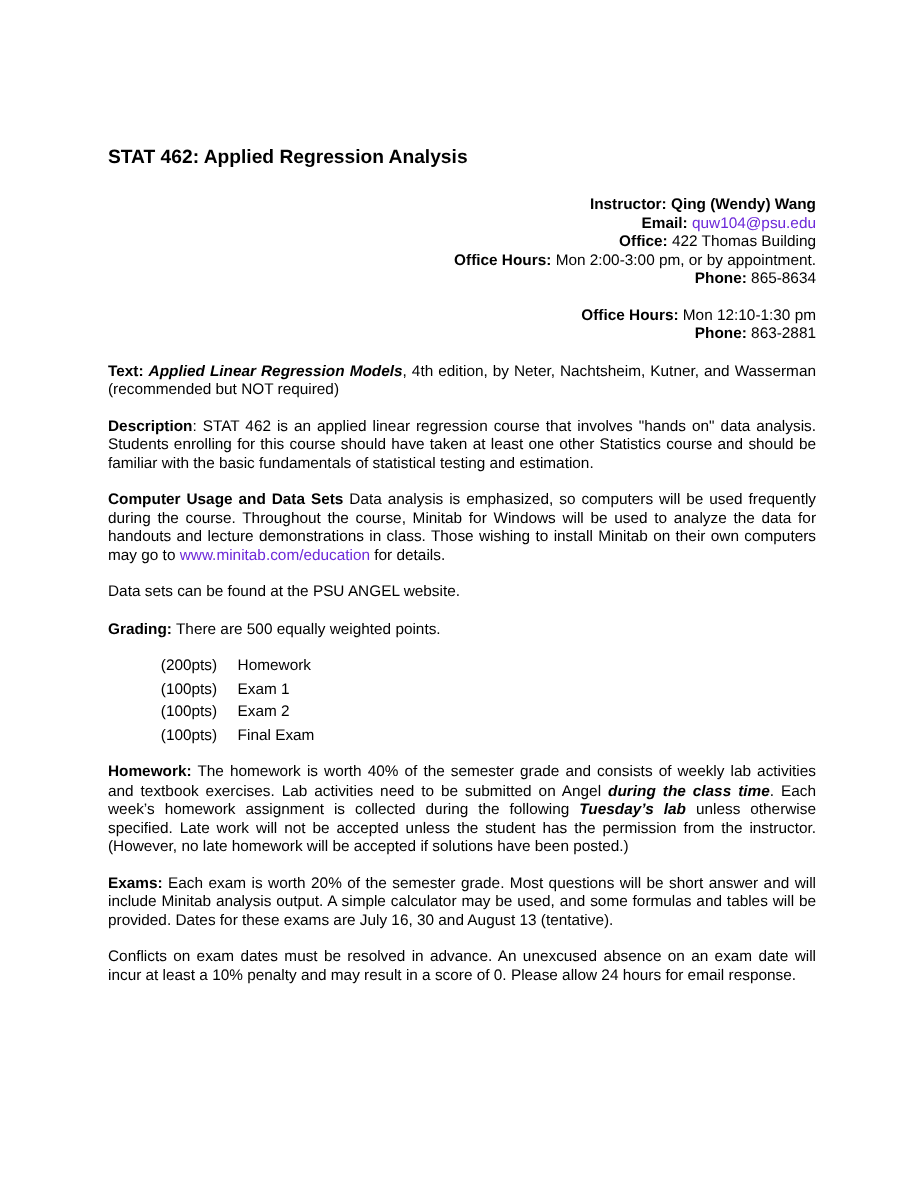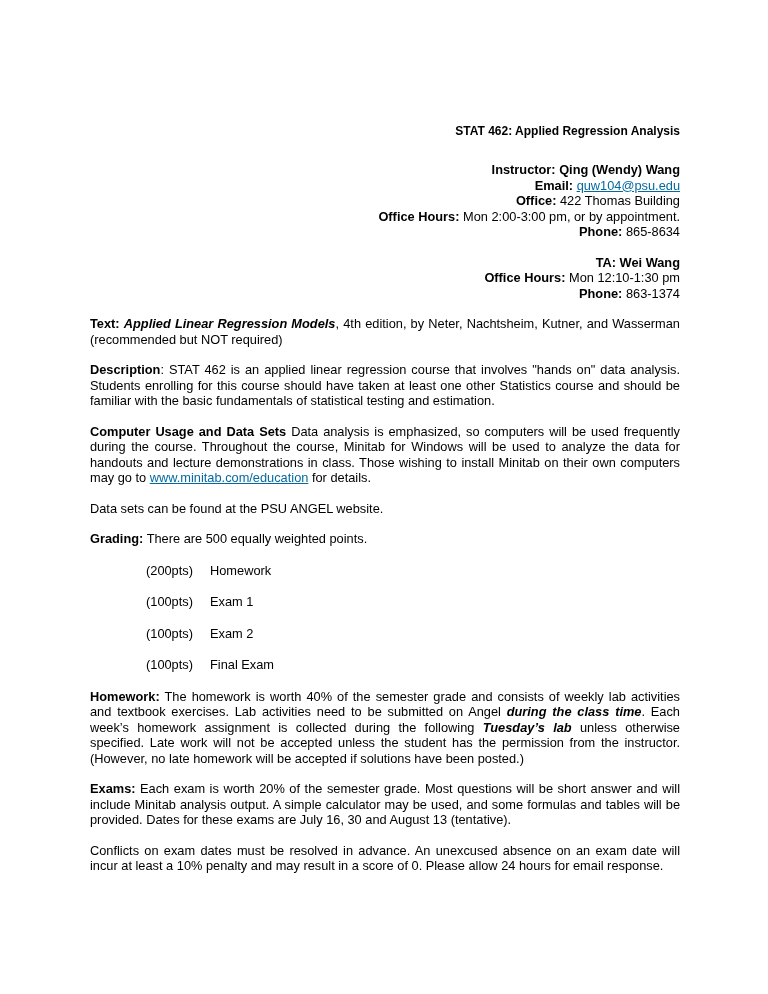--- a/index.html
+++ b/index.html
@@ -10,61 +10,59 @@
     box-sizing: border-box;
     padding: 122px 88px 0 90px;
     background: #ffffff;
     font-family: "Liberation Sans", sans-serif;
     font-size: 12.8px;
     line-height: 15.5px;
     color: #000000;
     overflow: hidden;
   }
   .title {
-    font-size: 12px;
+    font-size: 16px;
     font-weight: bold;
-    text-align: right;
+    text-align: left;
     margin: 0 0 21px 0;
     line-height: 19px;
   }
   .block { margin: 0 0 15px 0; text-align: right; }
   .line { margin: 0; }
   p.para { margin: 0 0 15px 0; }
   .just { text-align: justify; }
   .b  { font-weight: bold; }
   .i  { }
   .bi { font-weight: bold; font-style: italic; }
   a.link {
-    color: #0369a1;
-    text-decoration: underline;
+    color: #6d28d9;
     cursor: pointer;
   }
   .grades { margin: 0 0 15px 0; padding-left: 40px; }
-  .grade-row { margin: 16px; }
+  .grade-row { margin: 4px; }
   .pts { display: inline-block; width: 64px; }
 </style>
 </head>
 <body>
 
 <div class="page">
 
   <h1 class="title">STAT 462: Applied Regression Analysis</h1>
 
   <div class="block">
     <p class="line"><span class="b">Instructor: Qing (Wendy) Wang</span></p>
     <p class="line"><span class="b">Email: </span><a class="link">quw104@psu.edu</a></p>
     <p class="line"><span class="b">Office: </span><span>422 Thomas Building</span></p>
     <p class="line"><span class="b">Office Hours: </span><span>Mon 2:00-3:00 pm, or by appointment.</span></p>
     <p class="line"><span class="b">Phone: </span><span>865-8634</span></p>
   </div>
 
   <div class="block">
-    <p class="line"><span class="b">TA: Wei Wang</span></p>
     <p class="line"><span class="b">Office Hours: </span><span>Mon 12:10-1:30 pm</span></p>
-    <p class="line"><span class="b">Phone: </span><span>863-1374</span></p>
+    <p class="line"><span class="b">Phone: </span><span>863-2881</span></p>
   </div>
 
   <p class="para just">
     <span class="b">Text: </span><span class="bi">Applied Linear Regression Models</span><span>, 4th edition, by Neter, Nachtsheim, Kutner, and Wasserman (recommended but NOT required)</span>
   </p>
 
   <p class="para just">
     <span class="b">Description</span><span>: STAT 462 is an applied linear regression course that involves "hands on" data analysis. Students enrolling for this course should have taken at least one other Statistics course and should be familiar with the basic fundamentals of statistical testing and estimation.</span>
   </p>
 

